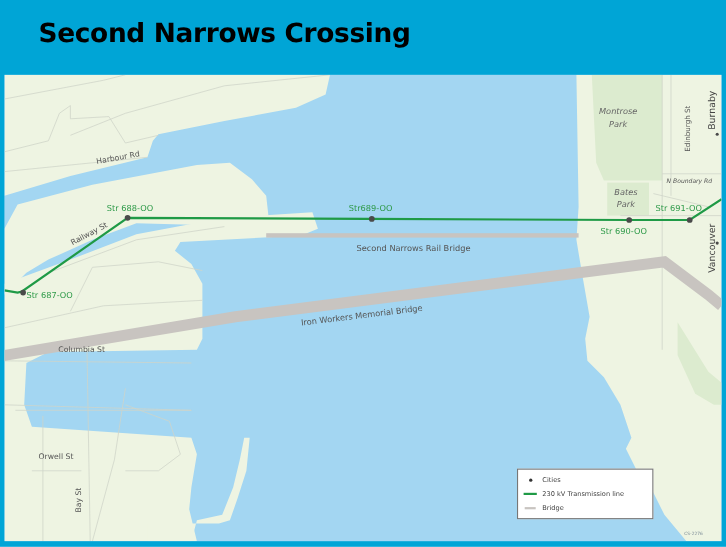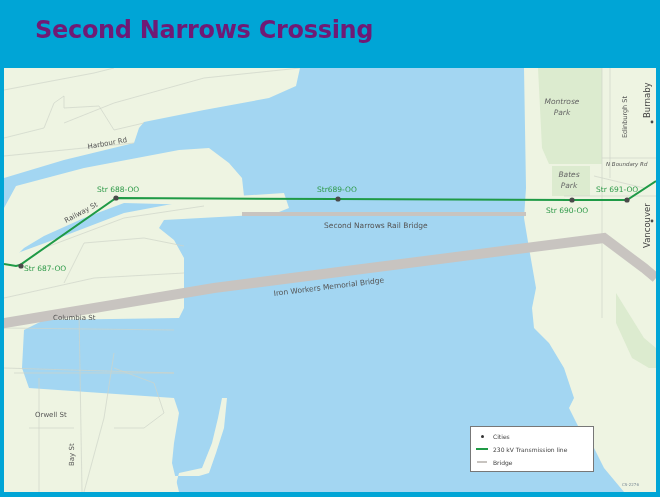--- a/index.html
+++ b/index.html
@@ -1,18 +1,18 @@
 <!DOCTYPE html>
 <html><head>
 <meta charset="utf-8">
 <style>
   html, body { margin: 0; padding: 0; }
   body { width: 660px; height: 497px; background: #00a5d6; overflow: hidden; position: relative; font-family: "Liberation Sans", sans-serif; }
   .header { position: absolute; left: 0; top: 0; width: 660px; height: 66px; background: #00a5d6; }
-  .title { position: absolute; left: 35px; top: 16px; color: #701a75; font-family: "DejaVu Sans", sans-serif; font-weight: bold; font-size: 24px; letter-spacing: -0.3px; }
+  .title { position: absolute; left: 35px; top: 16px; color: #000000; font-family: "DejaVu Sans", sans-serif; font-weight: bold; font-size: 24px; letter-spacing: -0.3px; }
   .map { position: absolute; left: 4px; top: 68px; width: 652px; height: 424px; background: #a3d6f2; overflow: hidden; }
   .map svg { position: absolute; left: 0; top: 0; }
   .lbl { font-family: "DejaVu Sans", sans-serif; }
   .legend { position: absolute; left: 470px; top: 426px; width: 124px; height: 46px; background: #ffffff; border: 1px solid #777; box-sizing: border-box; font-family: "DejaVu Sans", sans-serif; font-size: 6px; color: #444; }
   .legend-row { position: absolute; left: 0; height: 10px; display: flex; align-items: center; }
   .legend-sym { width: 22px; display: flex; justify-content: center; align-items: center; }
   .code { position: absolute; left: 622px; top: 482px; font-size: 4px; color: #7a8a95; font-family: "DejaVu Sans", sans-serif; }
 </style>
 </head>
 <body>

